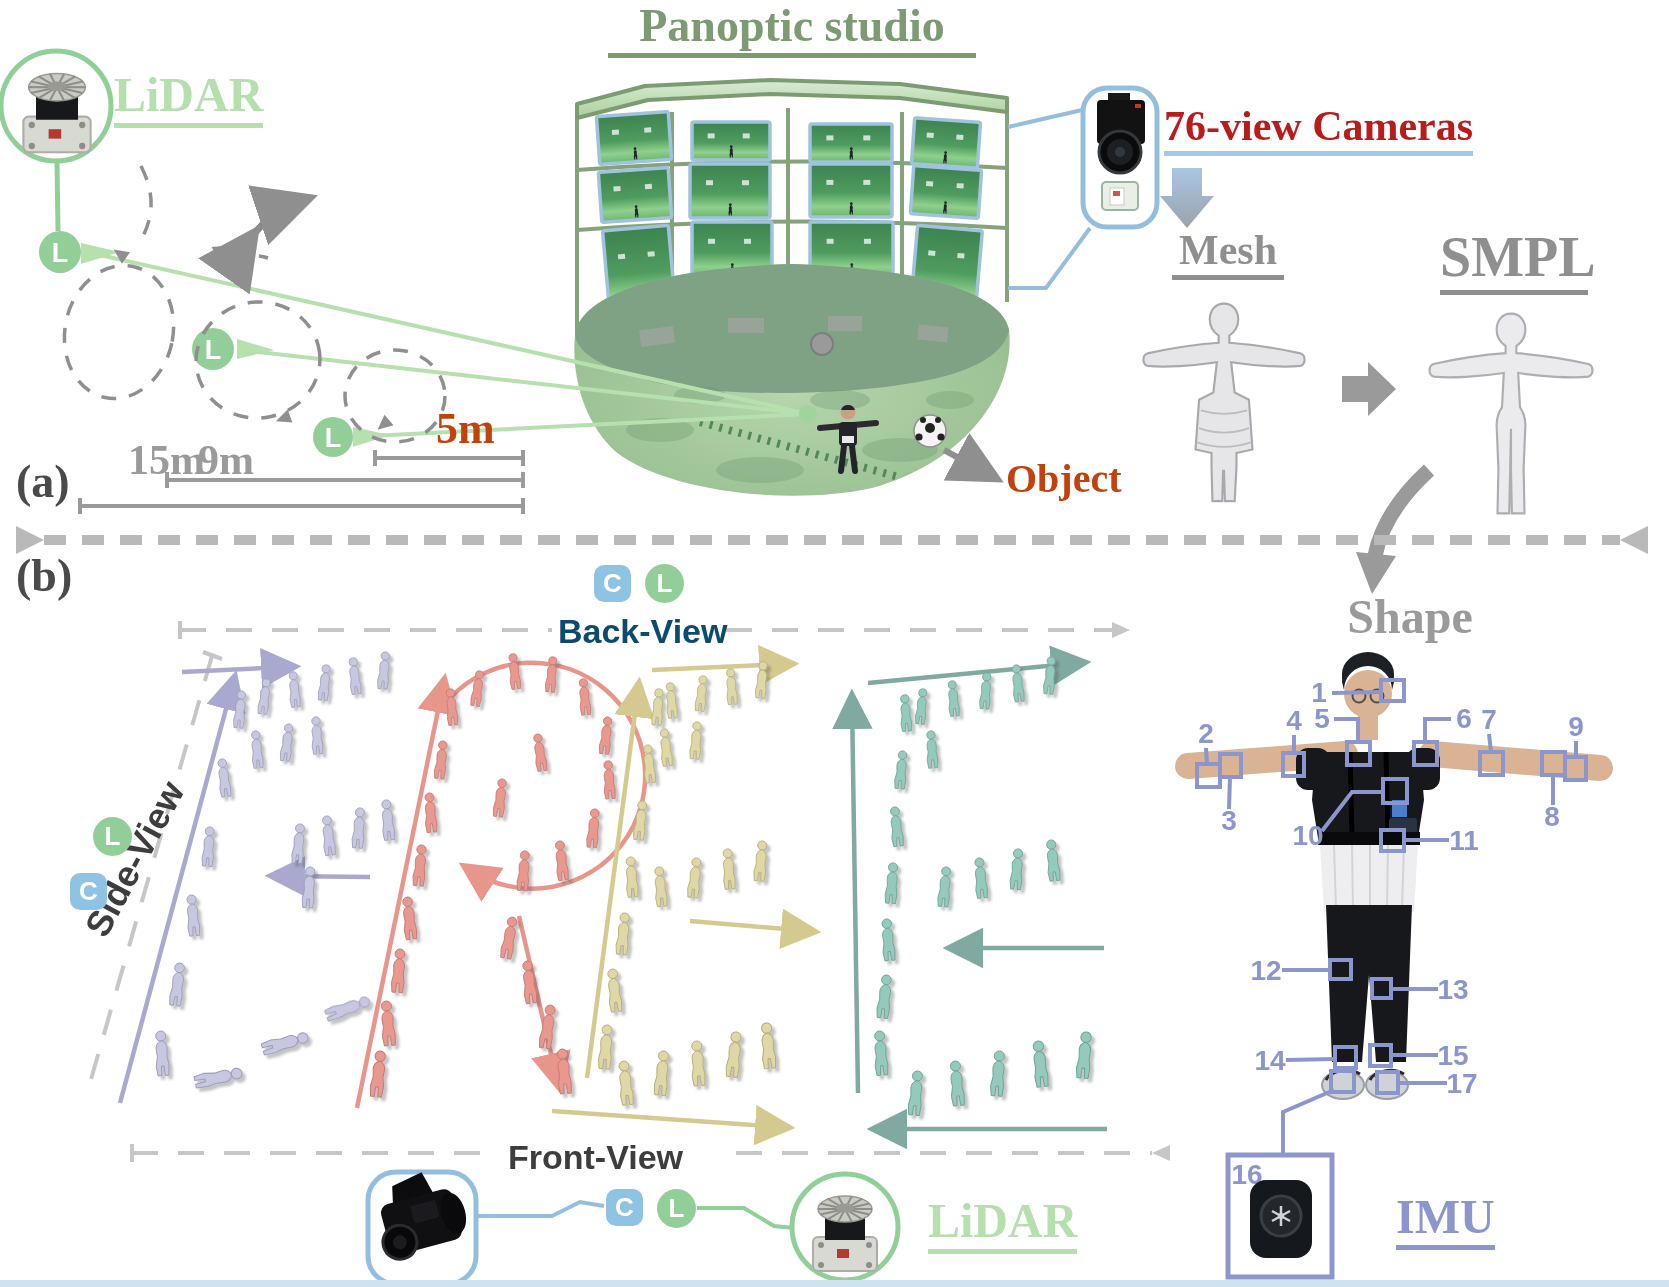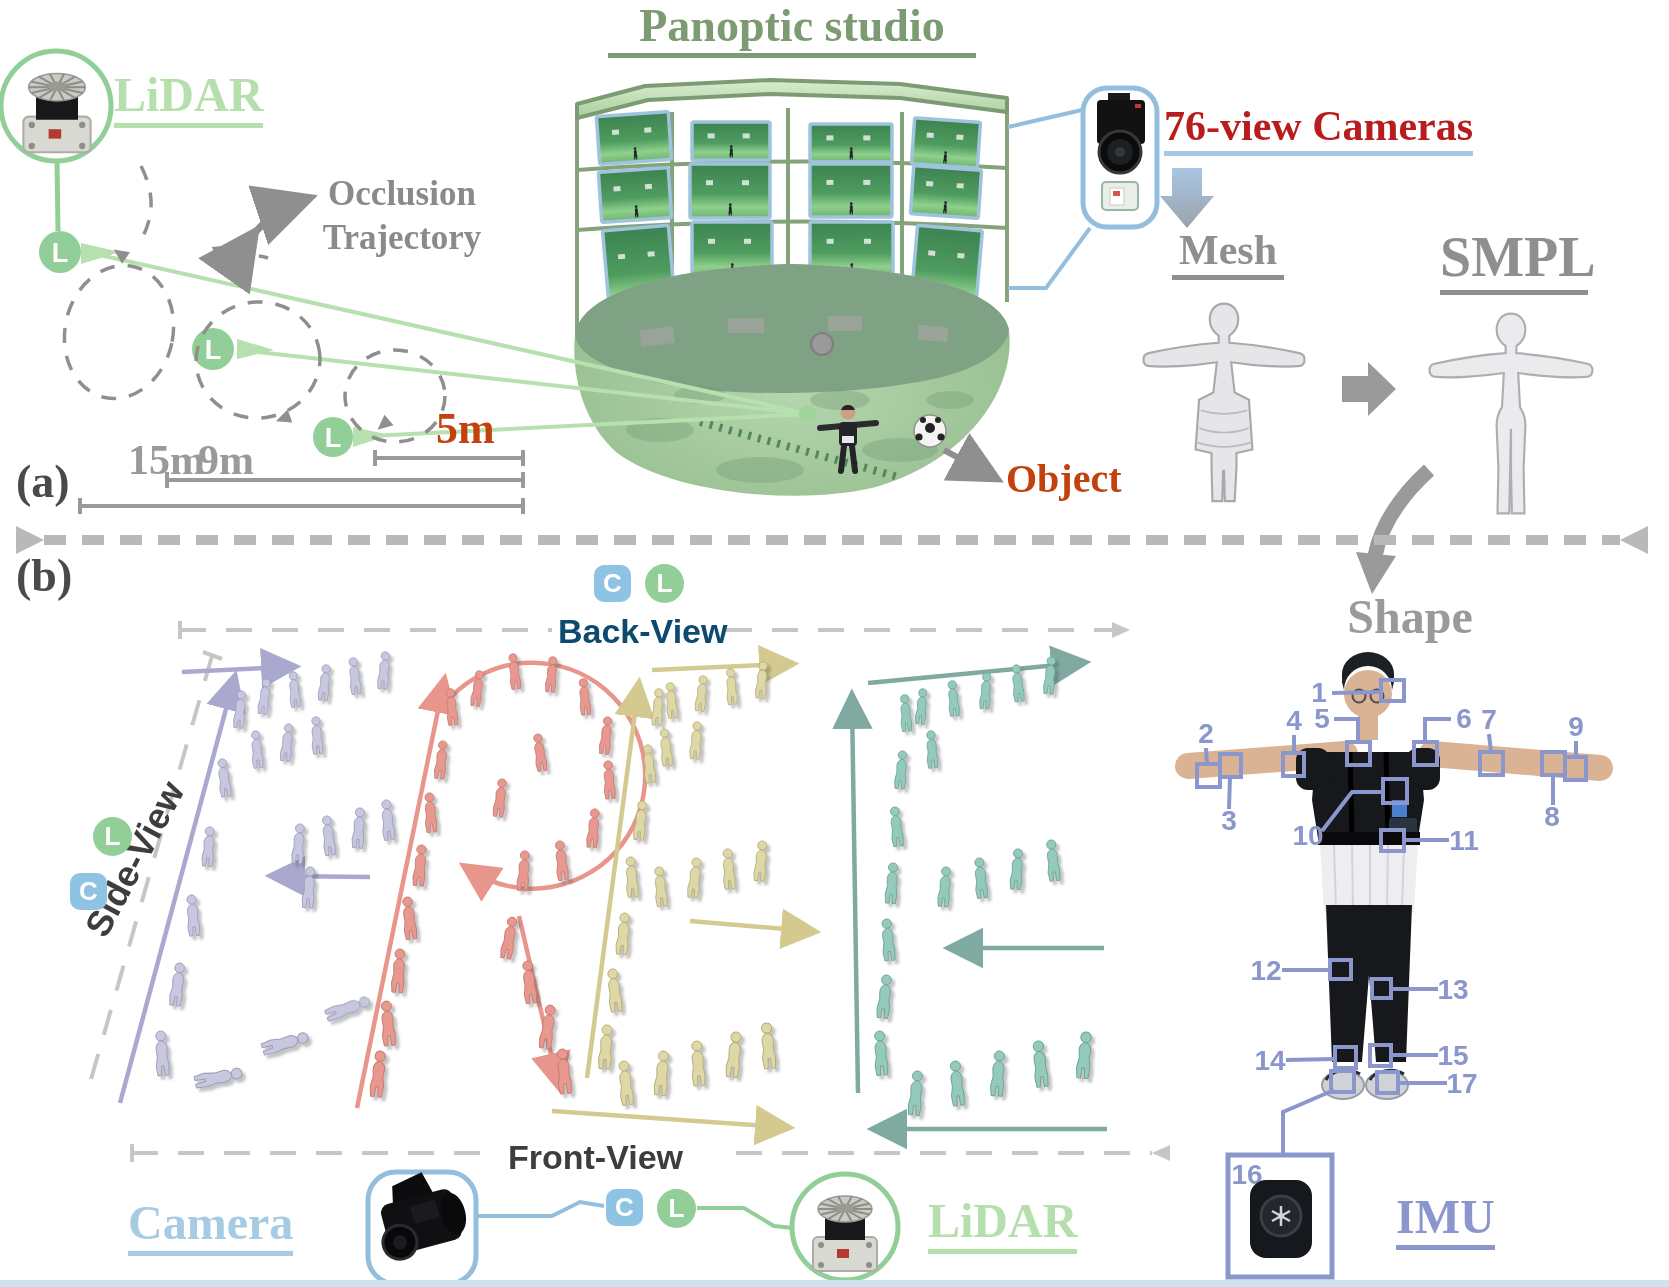--- a/index.html
+++ b/index.html
@@ -562,40 +562,35 @@
     <circle cx="1281" cy="1216" r="3" fill="#cfd3d8"></circle>
   </g>
 
   <rect x="0" y="1280" width="1669" height="7" fill="#cfe2ef"></rect>
 </svg>
 
 <div class="st" style="left:16px;top:458px;font-size:46px;color:#4a4a4a;">(a)</div>
 <div class="st" style="left:16px;top:552px;font-size:46px;color:#4a4a4a;">(b)</div>
 
 <div class="st u" style="left:114px;top:70px;font-size:48px;color:#b5dfad;border-color:#b5dfad;">LiDAR</div>
-<div class="st ctr" style="left:296px;top:172px;width:212px;font-size:35px;color:#8a8a8a;line-height:1.26;">
-  <span>Occlusion</span><br>
-  <span>Trajectory</span>
-</div>
 <div class="st" style="left:80px;top:438px;font-size:42px;color:#9a9a9a;margin-left:48px;">15m</div>
 <div class="st" style="left:198px;top:438px;font-size:42px;color:#9a9a9a;">9m</div>
 <div class="st" style="left:436px;top:406px;font-size:44px;color:#c2410c;">5m</div>
 
 <div class="st u ctr" style="left:608px;top:2px;width:368px;font-size:46px;color:#7d9b72;border-color:#7d9b72;">Panoptic studio</div>
 <div class="st u" style="left:1164px;top:104px;font-size:42px;color:#b91c1c;border-color:#a6c8e8;">76-view Cameras</div>
 <div class="st u ctr" style="left:1172px;top:228px;width:112px;font-size:42px;color:#8f8f8f;border-color:#8f8f8f;">Mesh</div>
 <div class="st u ctr" style="left:1440px;top:228px;width:148px;font-size:56px;color:#8f8f8f;border-color:#8f8f8f;">SMPL</div>
 <div class="st" style="left:1006px;top:458px;font-size:40px;color:#c2410c;">Object</div>
 <div class="st ctr" style="left:1330px;top:592px;width:160px;font-size:48px;color:#9a9a9a;">Shape</div>
 
 <div class="sn" style="left:558px;top:612px;font-size:34px;color:#0c4a6e;">Back-View</div>
 <div class="sn ctr" style="left:-25px;top:838px;width:320px;font-size:36px;color:#3d3d3d;transform:rotate(-62deg);">Side-View</div>
 <div class="sn" style="left:508px;top:1138px;font-size:34px;color:#3d3d3d;">Front-View</div>
 
-<div class="st u" style="left:128px;top:1198px;font-size:48px;color:#a7cbe2;border-color:#a7cbe2;">Camera</div>
 <div class="st u" style="left:928px;top:1196px;font-size:48px;color:#b5dfad;border-color:#b5dfad;">LiDAR</div>
 <div class="st u" style="left:1396px;top:1192px;font-size:48px;color:#8b96cc;border-color:#8b96cc;">IMU</div>
 
 <div class="badge bc" style="left:594px;top:565px;">C</div>
 <div class="badge bl" style="left:645px;top:564px;">L</div>
 <div class="badge bl" style="left:93px;top:817px;">L</div>
 <div class="badge bc" style="left:70px;top:873px;">C</div>
 <div class="badge bc" style="left:606px;top:1189px;">C</div>
 <div class="badge bl" style="left:657px;top:1189px;">L</div>
 </div>

